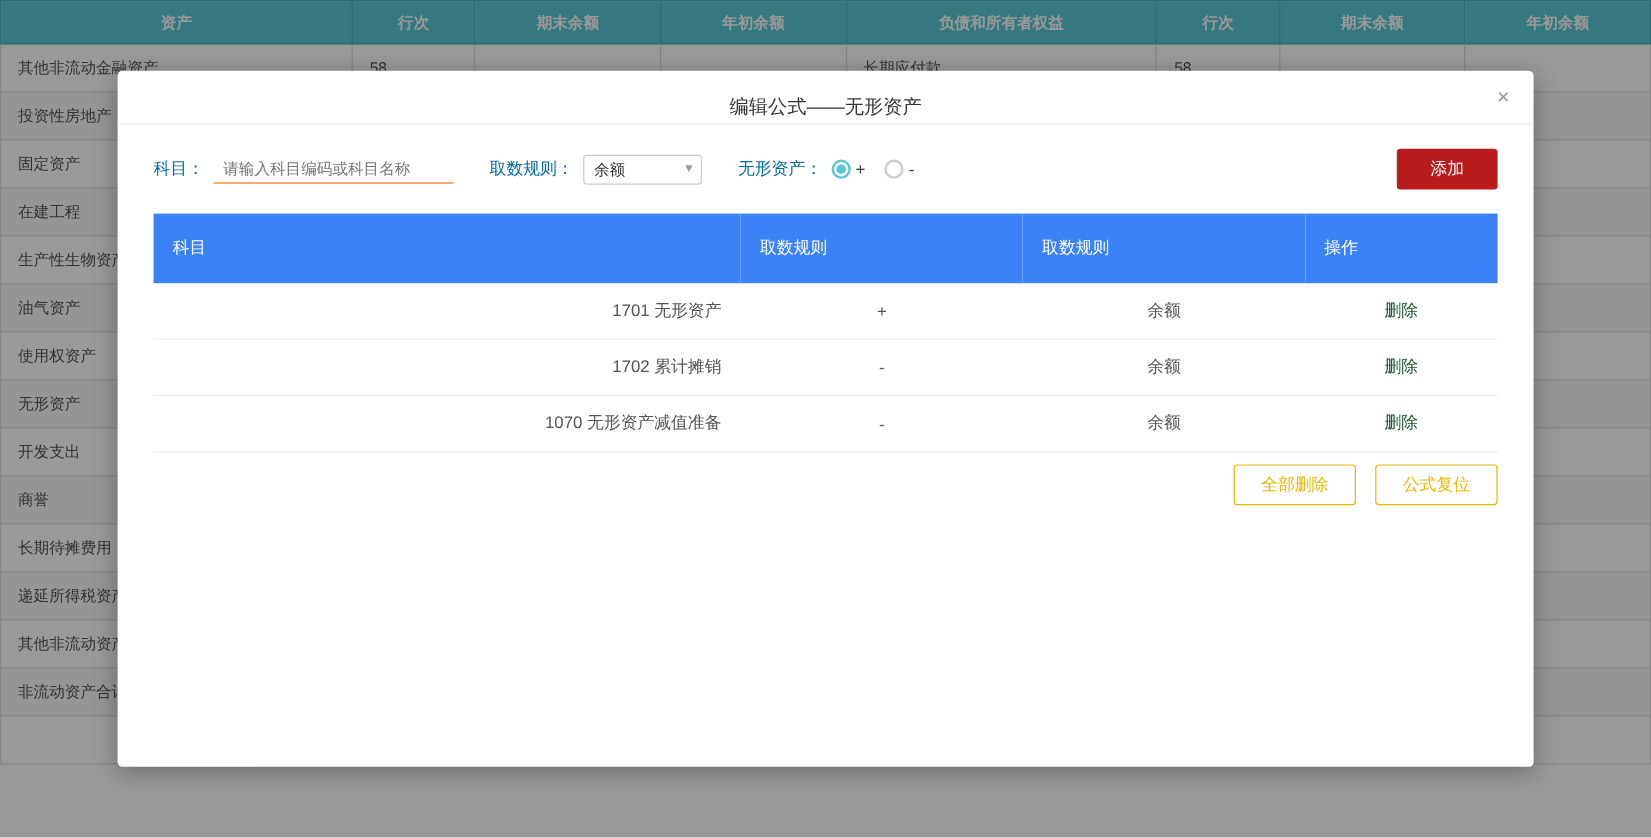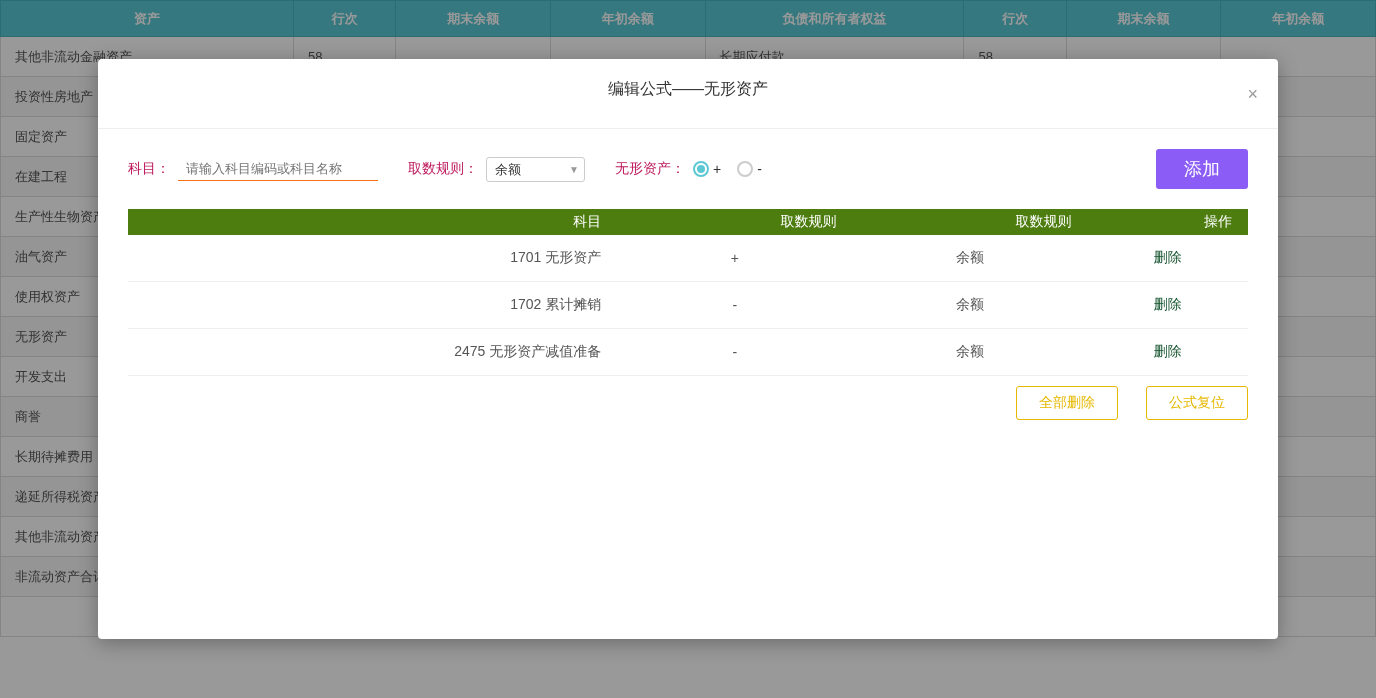--- a/index.html
+++ b/index.html
@@ -71,21 +71,21 @@
       min-height: 580px;
       z-index: 20;
       box-shadow: 0 4px 20px rgba(0,0,0,0.3);
       padding-bottom: 30px;
     }
 
     .modal-header {
       display: flex;
       align-items: center;
       justify-content: center;
-      padding: 20px 24px 28px;
+      padding: 20px 24px 3px;
       border-bottom: 1px solid #eee;
       position: relative;
     }
 
     .modal-title {
       font-size: 16px;
       color: #333;
       font-weight: normal;
     }
 
@@ -110,21 +110,21 @@
       gap: 30px;
     }
 
     .form-group {
       display: flex;
       align-items: center;
       gap: 8px;
     }
 
     .form-label {
-      color: #be185d;
+      color: #0369a1;
       white-space: nowrap;
     }
 
     .form-input {
       border: none;
       border-bottom: 1px solid #f97316;
       padding: 4px 8px;
       width: 200px;
       font-size: 13px;
       color: #999;
@@ -202,46 +202,46 @@
       border-color: #ccc;
     }
 
     .radio-label {
       color: #333;
       font-size: 14px;
     }
 
     
     .btn-add {
-      background: #8b5cf6;
+      background: #b91c1c;
       color: #fff;
       border: none;
       border-radius: 3px;
       padding: 8px 28px;
-      font-size: 18px;
+      font-size: 14px;
       cursor: pointer;
       margin-left: auto;
     }
 
     
     .data-table-wrapper {
       padding: 0 30px;
     }
 
     .data-table {
       width: 100%;
       border-collapse: collapse;
       font-size: 14px;
     }
 
     .data-table thead tr th {
-      background: #4d7c0f;
+      background: #3b82f6;
       color: #fff;
-      padding: 4px 16px;
-      text-align: right;
+      padding: 20px 16px;
+      text-align: left;
       font-weight: normal;
     }
 
     .data-table tbody tr {
       border-bottom: 1px solid #eee;
     }
 
     .data-table tbody tr:last-child {
       border-bottom: none;
     }
@@ -273,21 +273,21 @@
       color: #5bc8d4;
       font-size: 13px;
     }
 
     
     .modal-footer {
       display: flex;
       justify-content: flex-end;
       align-items: center;
       padding: 10px 30px 0;
-      gap: 28px;
+      gap: 16px;
     }
 
     .btn-outline {
       background: #fff;
       border: 1px solid #e6b800;
       color: #e6b800;
       border-radius: 3px;
       padding: 7px 22px;
       font-size: 14px;
       cursor: pointer;
@@ -532,21 +532,21 @@
         </tr>
         <tr class="table-row">
           <td>1702 累计摊销</td>
           <td>-</td>
           <td>余额</td>
           <td>
             <button class="btn-delete">删除</button>
           </td>
         </tr>
         <tr class="table-row">
-          <td>2475 无形资产减值准备</td>
+          <td>1070 无形资产减值准备</td>
           <td>-</td>
           <td>余额</td>
           <td>
             <button class="btn-delete">删除</button>
           </td>
         </tr>
       </tbody>
     </table>
   </div>
 

